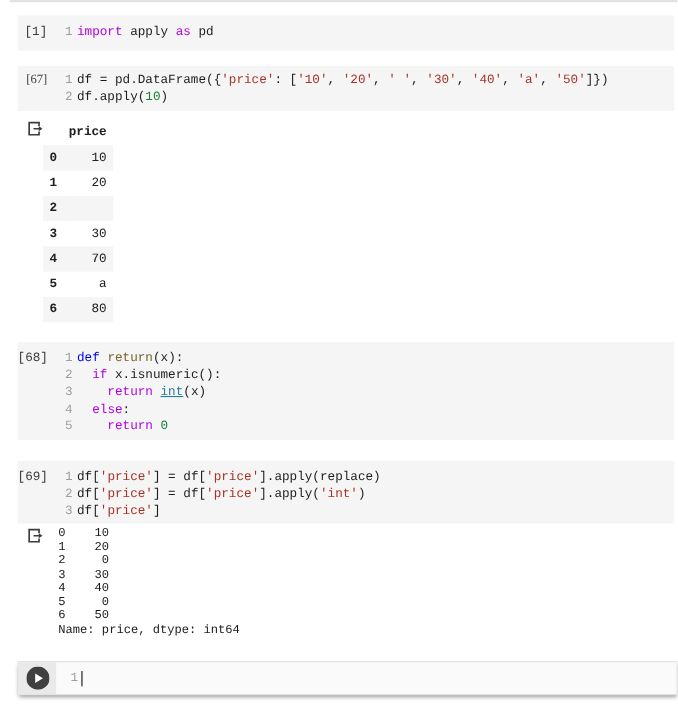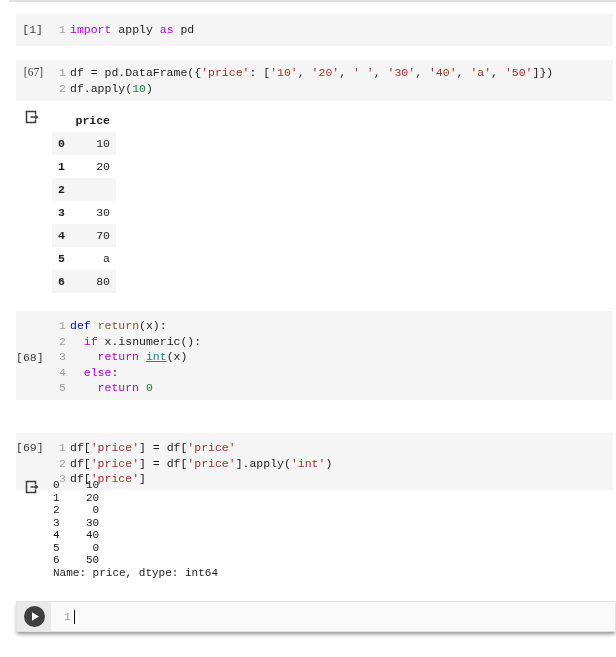--- a/index.html
+++ b/index.html
@@ -18,21 +18,21 @@
   .tk-def_kw{color:#0000E6;}
   .tk-fn{color:#795E26;}
   .tk-type{color:#267F99;text-decoration:underline;}
   .tk-str{color:#A93226;}
   .tk-num{color:#188038;}
   .tk-plain{color:#1c1c1c;}
 
   
   .outblock{position:absolute;left:16px;width:597px;}
   .outicon{position:absolute;left:9px;top:2px;width:15px;height:15px;}
-  table.df{border-collapse:collapse;margin-left:36px;font-size:11.5px;color:#202020;}
+  table.df{border-collapse:collapse;margin-left:23px;font-size:11.5px;color:#202020;}
   table.df th{font-weight:bold;height:24px;text-align:right;padding:0 6px 0 0;font-size:11.5px;}
   table.df tr{height:23px;}
   table.df td{padding:0;}
   table.df td.idx{font-weight:bold;text-align:left;padding-left:6px;min-width:16px;}
   table.df td.val{text-align:right;padding-right:6px;min-width:36px;}
   table.df tbody tr:nth-child(odd){background:#f5f5f5;}
   pre.series{margin:0 0 0 37px;padding-top:1px;font-family:"Liberation Mono",monospace;
     font-size:11px;line-height:12.5px;color:#1a1a1a;}
 
   
@@ -99,30 +99,30 @@
             <td class="val">a</td>
           </tr>
           <tr>
             <td class="idx">6</td>
             <td class="val">80</td>
           </tr>
         </tbody>
       </table>
     </div>
     <div class="codecell" style="top: 311px; height: 89px; padding-top: 7px;">
-      <div class="exec" style="top: 7px; margin-top: 32px;">[68]</div>
+      <div class="exec" style="top: 7px;">[68]</div>
       <div class="line"><span class="ln">1</span><span class="tk-def_kw">def</span><span class="tk-plain"> </span><span class="tk-fn">return</span><span class="tk-plain">(x):</span></div>
       <div class="line"><span class="ln">2</span><span class="tk-plain">  </span><span class="tk-kw">if</span><span class="tk-plain"> x.isnumeric():</span></div>
       <div class="line"><span class="ln">3</span><span class="tk-plain">    </span><span class="tk-kw">return</span><span class="tk-plain"> </span><span class="tk-type">int</span><span class="tk-plain">(x)</span></div>
       <div class="line"><span class="ln">4</span><span class="tk-plain">  </span><span class="tk-kw">else</span><span class="tk-plain">:</span></div>
       <div class="line"><span class="ln">5</span><span class="tk-plain">    </span><span class="tk-kw">return</span><span class="tk-plain"> </span><span class="tk-num">0</span></div>
     </div>
-    <div class="codecell" style="top: 433px; height: 57px; padding-top: 7px;">
+    <div class="codecell" style="top: 419px; height: 57px; padding-top: 7px;">
       <div class="exec" style="top: 7px;">[69]</div>
-      <div class="line"><span class="ln">1</span><span class="tk-plain">df[</span><span class="tk-str">'price'</span><span class="tk-plain">] = df[</span><span class="tk-str">'price'</span></div>
+      <div class="line"><span class="ln">1</span><span class="tk-plain">df[</span><span class="tk-str">'price'</span><span class="tk-plain">] = df[</span><span class="tk-str">'price'</span><span class="tk-plain">].apply(replace)</span></div>
       <div class="line"><span class="ln">2</span><span class="tk-plain">df[</span><span class="tk-str">'price'</span><span class="tk-plain">] = df[</span><span class="tk-str">'price'</span><span class="tk-plain">].apply(</span><span class="tk-str">'int'</span><span class="tk-plain">)</span></div>
       <div class="line"><span class="ln">3</span><span class="tk-plain">df[</span><span class="tk-str">'price'</span><span class="tk-plain">]</span></div>
     </div>
     <div class="outblock" style="top: 471px; margin-top: 7px;">
       <svg class="outicon" viewBox="0 0 15 15">
         <path d="M10.5 4.5 V1.5 H1.5 V12.5 H10.5 V9.5" fill="none" stroke="#3c3c3c" stroke-width="1.5"></path>
         <path d="M5.5 7 H10.5" fill="none" stroke="#3c3c3c" stroke-width="1.5"></path>
         <polygon points="10.2,4.6 13.6,7 10.2,9.4" fill="#3c3c3c"></polygon>
       </svg>
       <pre class="series">0    10

